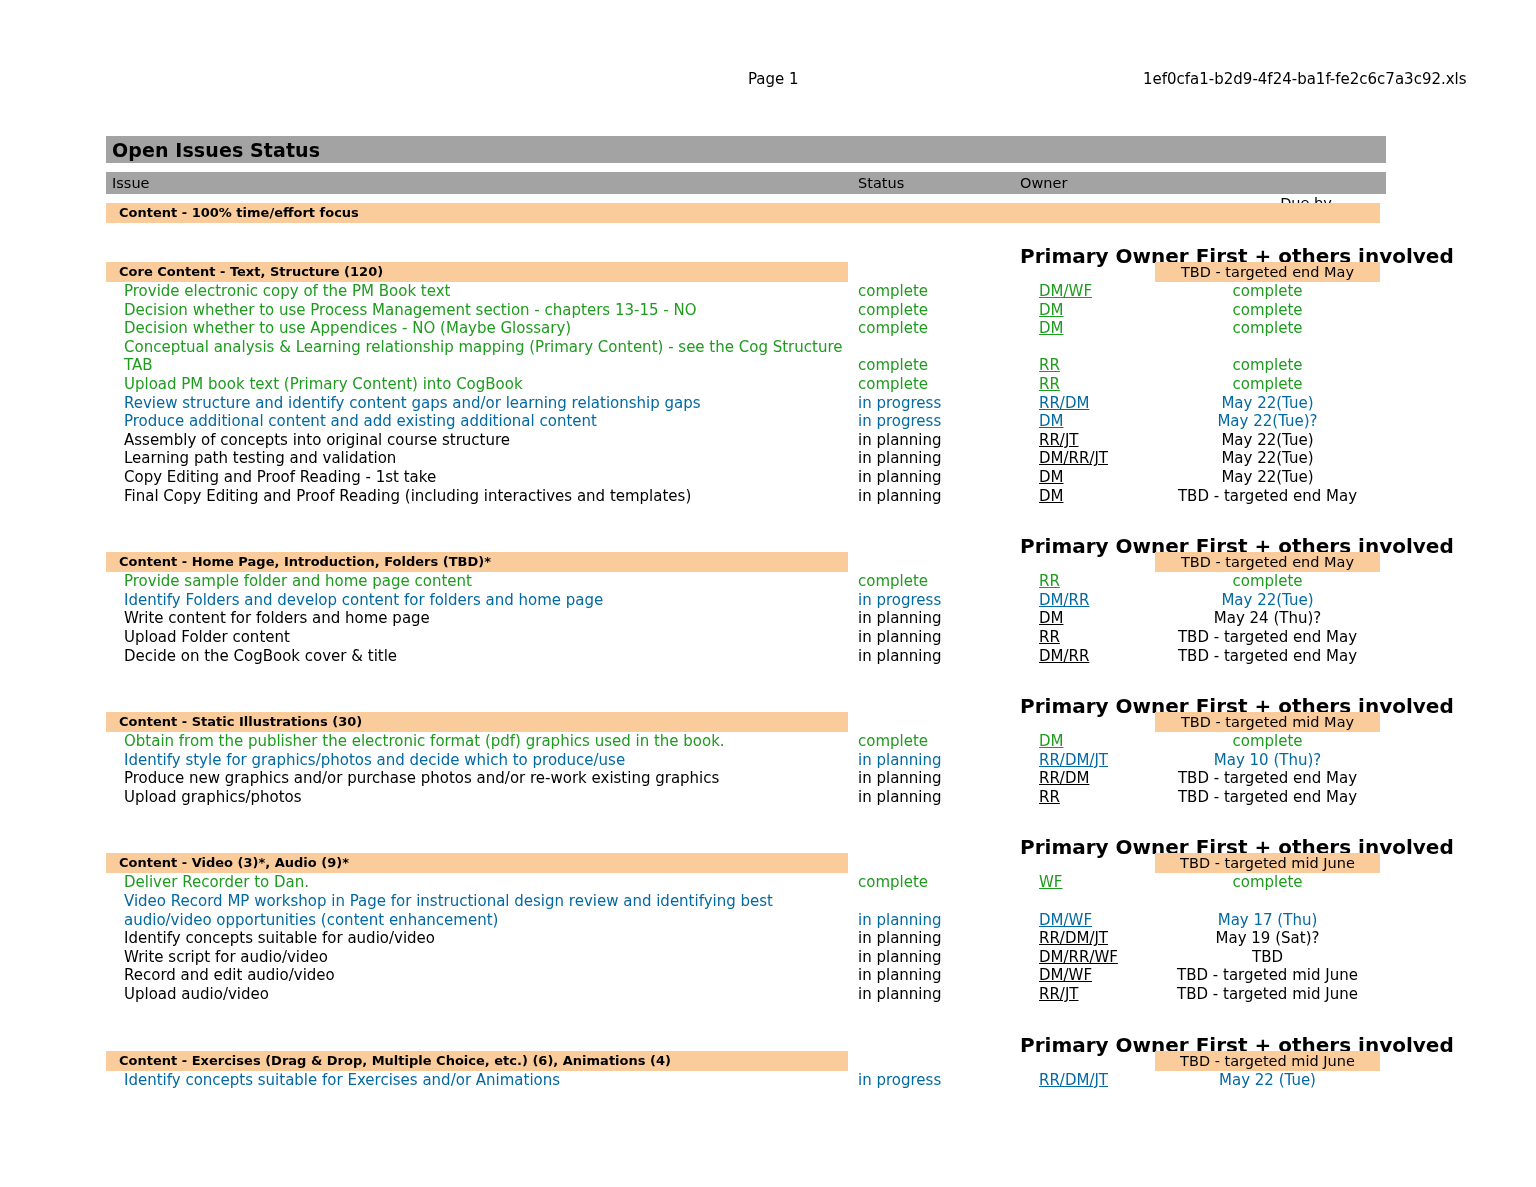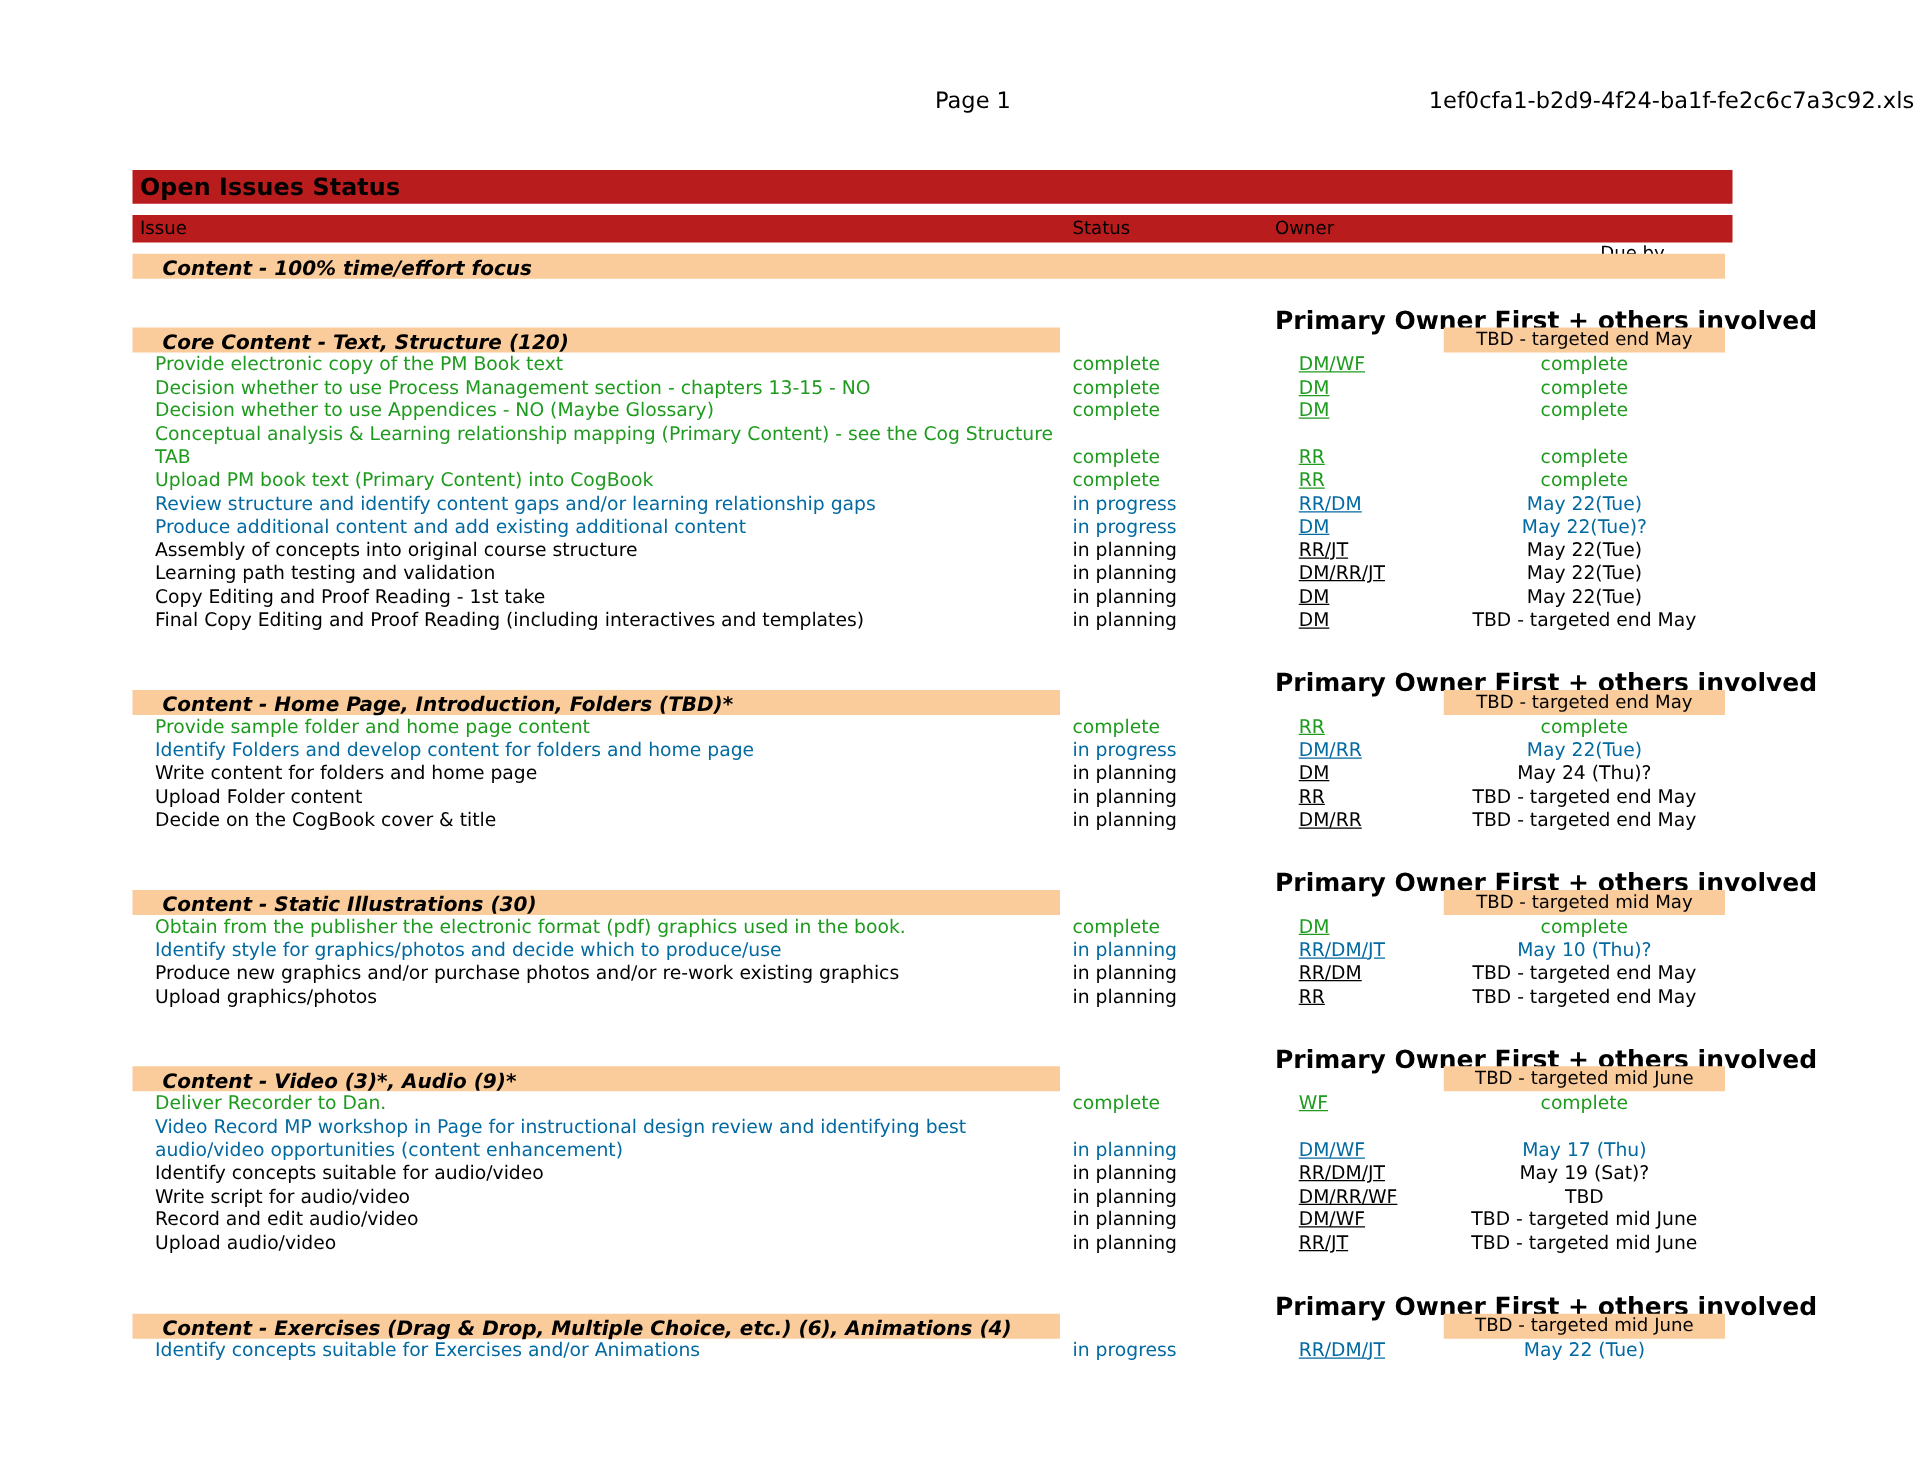--- a/index.html
+++ b/index.html
@@ -16,21 +16,21 @@
     position: relative;
   }
 
   
   .page-header {
     position: absolute;
     top: 70px;
     left: 0;
     width: 1536px;
     height: 20px;
-    font-size: 18px;
+    font-size: 15px;
   }
   .page-header .ph-page {
     position: absolute;
     left: 748px;
     top: 0;
   }
   .page-header .ph-file {
     position: absolute;
     left: 1143px;
     top: 0;
@@ -47,21 +47,21 @@
   
   .row {
     position: relative;
     height: 19px;
     width: 1280px;
   }
   .row.spacer-sm { height: 9px; }
   .row.spacer { height: 19px; }
   .row.spacer-xl { height: 27px; }
 
-  .band-blue   { background: #b91c1c; }
+  .band-blue   { background: #a3a3a3; }
 
   
   .title-row {
     height: 27px;
     width: 1280px;
     position: relative;
   }
   .title-row .title-text {
     position: absolute;
     left: 6px;
@@ -98,26 +98,25 @@
     position: absolute;
     left: 0;
     top: 0;
     height: 20px;
     width: 742px;
     background: #FBCC9B;
   }
   .secbar.wide .bar { width: 1274px; }
   .secbar .bar-label {
     position: absolute;
-    left: 24px;
+    left: 13px;
     top: 2px;
-    font-size: 16px;
+    font-size: 13px;
     font-weight: bold;
     white-space: nowrap;
-    font-style: italic;
   }
   
   .secbar .tbd-chip {
     position: absolute;
     left: 1049px;
     top: 0;
     width: 225px;
     height: 20px;
     background: #FBCC9B;
     font-size: 14.5px;

